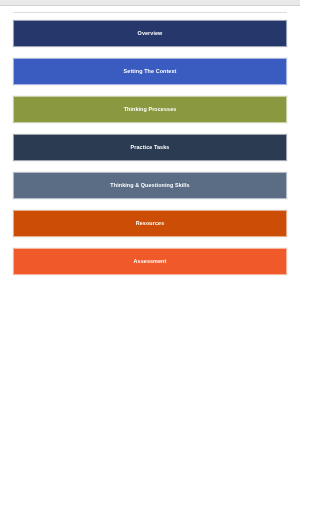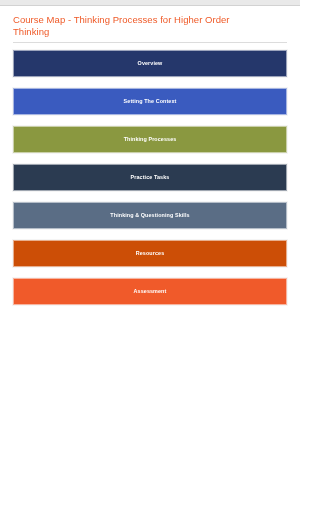--- a/index.html
+++ b/index.html
@@ -75,23 +75,20 @@
     white-space: nowrap;
   }
 </style>
 </head>
 <body style="background-color: rgb(255, 255, 255);">
 
 <div class="status-bar" style="background-color: rgb(233, 233, 233);"></div>
 
 <div class="page">
 
-  <div class="header">
-    <h1 class="page-title" style="color: rgb(239, 90, 40);">Course Map - Thinking Processes for Higher Order Thinking</h1>
-  </div>
 
   <div class="header-divider"></div>
 
   <div class="menu">
 
     <div class="menu-button" style="background-color: rgb(37, 55, 107);">
       <span class="menu-button-label">Overview</span>
     </div>
 
     <div class="menu-button" style="background-color: rgb(58, 91, 191);">

